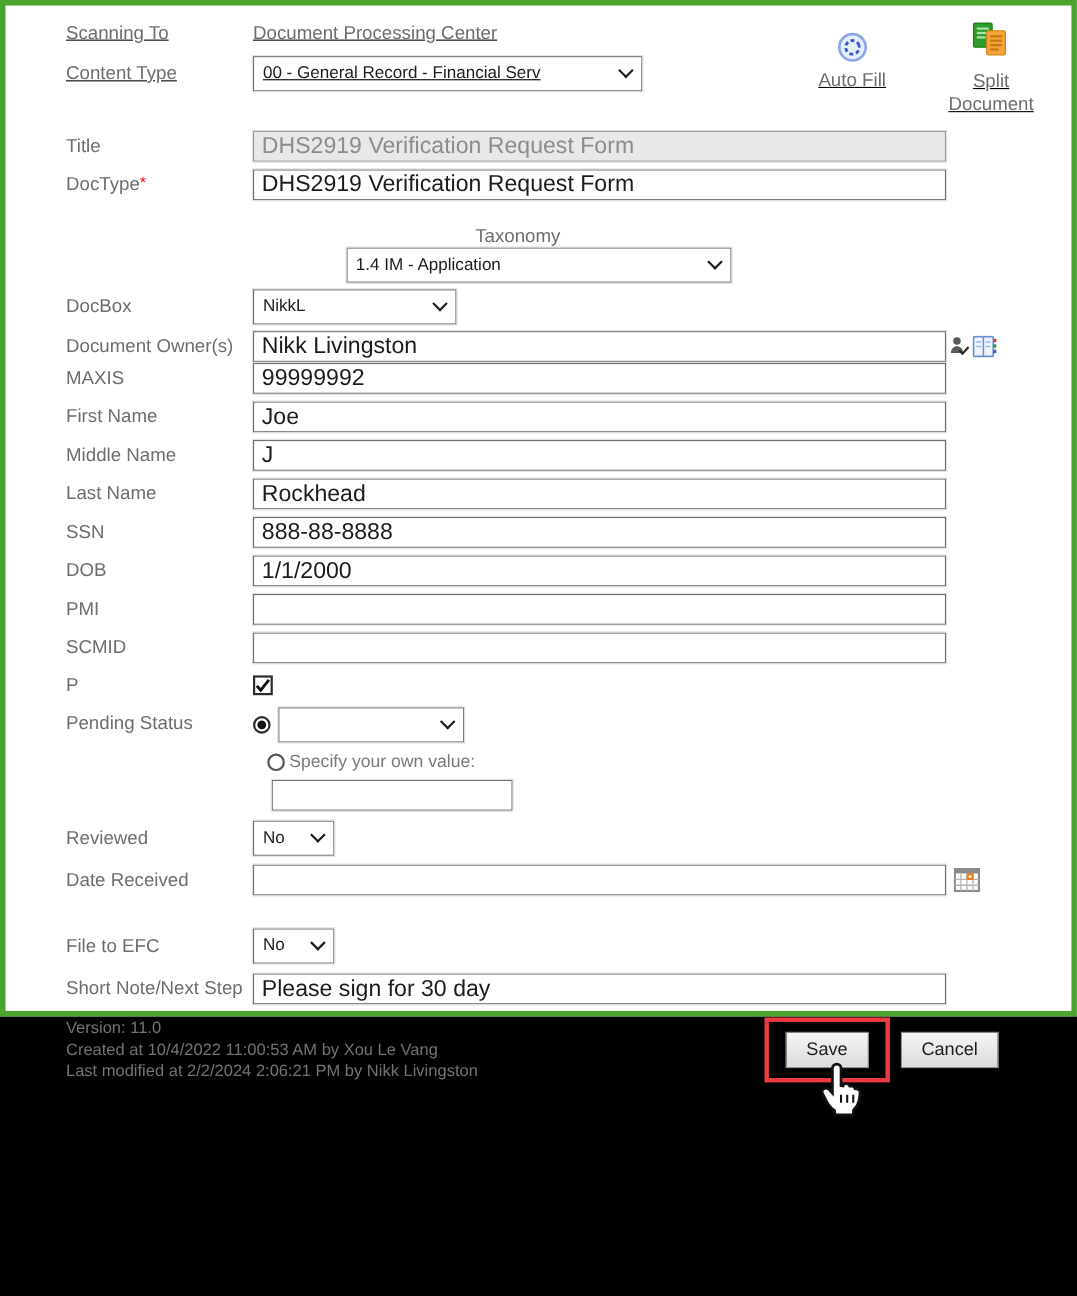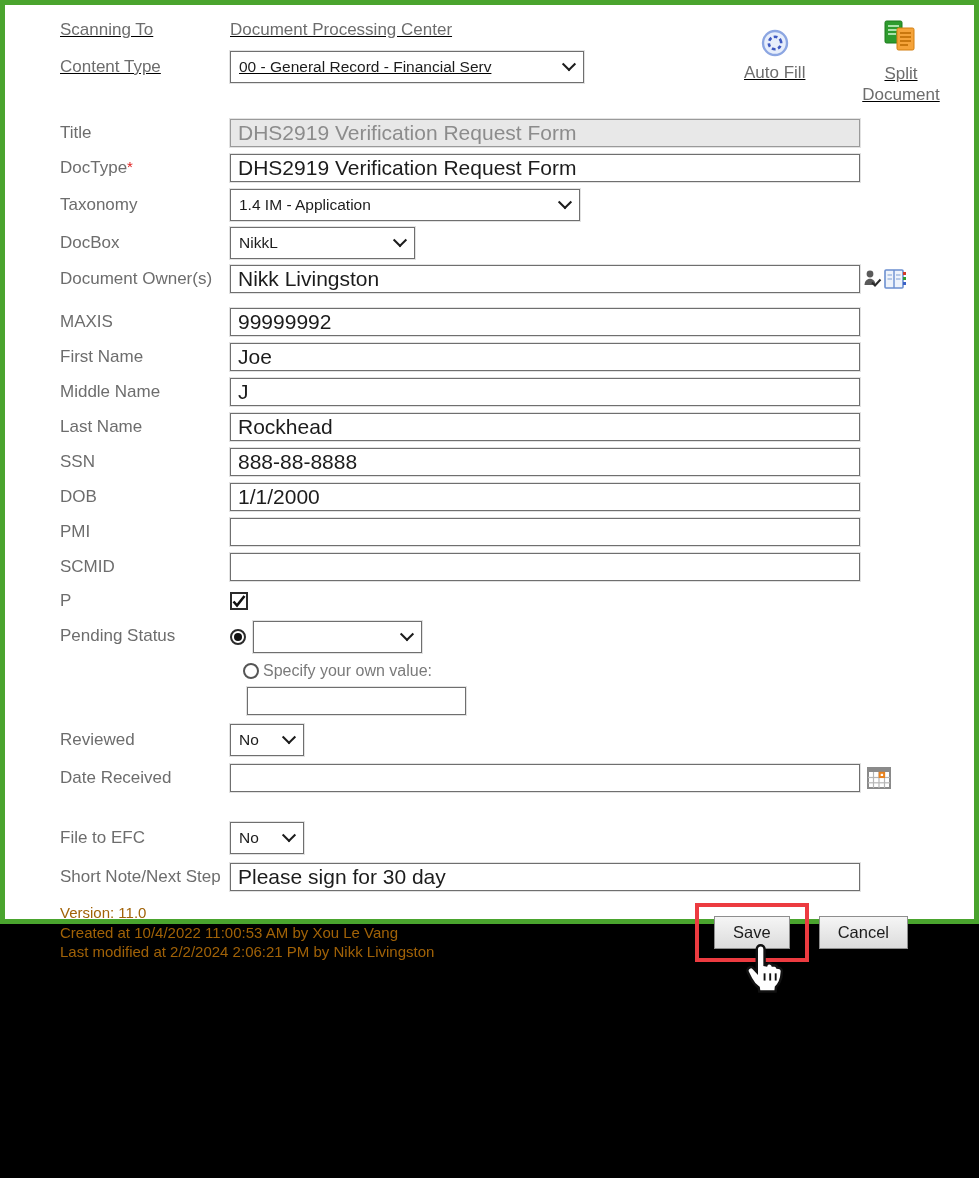--- a/index.html
+++ b/index.html
@@ -58,21 +58,21 @@
     display: inline-flex; align-items: center; justify-content: center;
   }
   .radio.checked { border-color: #2b2b2b; }
   .radio.checked::after {
     content: ""; width: 8px; height: 8px; border-radius: 50%; background: #111;
   }
 
   .hint { font-size: 16px; color: #7a7a7a; }
 
   .footer { display: flex; justify-content: space-between; margin-top: 12px; }
-  .meta { padding-left: 55px; font-size: 15px; color: #a16207; line-height: 19.5px; }
+  .meta { padding-left: 55px; font-size: 15px; color: #737373; line-height: 19.5px; }
   .btns { display: flex; align-items: flex-start; padding-right: 66px; }
   button {
     font-family: "Liberation Sans", "DejaVu Sans", sans-serif;
     font-size: 16.5px; color: #1c1c1c;
     background: linear-gradient(#f5f5f5, #dcdcdc);
     border: 1px solid #8e8e8e;
     height: 33px; padding: 0 18px; cursor: pointer;
   }
   .save-highlight {
     position: relative;
@@ -131,21 +131,21 @@
   <div class="row" style="margin-top:14px;">
     <div class="lbl">Title</div>
     <input type="text" class="disabled" disabled="" value="DHS2919 Verification Request Form" style="">
   </div>
 
   <div class="row" style="margin-top:7px;">
     <div class="lbl"><span>DocType</span><span class="req">*</span></div>
     <input type="text" value="DHS2919 Verification Request Form" style="">
   </div>
 
-  <div class="row" style="margin-top:7px;">
+  <div class="row" style="margin-top:23px;flex-direction:column;">
     <div class="lbl">Taxonomy</div>
     <div class="ddl" style="width:350px;">
       <span>1.4 IM - Application</span>
       <span class="chev"></span>
     </div>
   </div>
 
   <div class="row" style="margin-top:6px;">
     <div class="lbl">DocBox</div>
     <div class="ddl" style="width:185px;">
@@ -170,21 +170,21 @@
         <line x1="3.5" y1="10" x2="8" y2="10" stroke="#9db7e0" stroke-width="1.4"></line>
         <line x1="12" y1="6" x2="16.5" y2="6" stroke="#9db7e0" stroke-width="1.4"></line>
         <line x1="12" y1="10" x2="16.5" y2="10" stroke="#9db7e0" stroke-width="1.4"></line>
         <rect x="19" y="3" width="3" height="3" fill="#d23b2a"></rect>
         <rect x="19" y="8" width="3" height="3" fill="#2f9e2f"></rect>
         <rect x="19" y="13" width="3" height="3" fill="#3a62c8"></rect>
       </svg>
     </div>
   </div>
 
-  <div class="row" style="margin-top:15px;">
+  <div class="row" style="margin-top:1px;">
     <div class="lbl">MAXIS</div>
     <input type="text" value="99999992" style="">
   </div>
 
   <div class="row" style="margin-top:7px;">
     <div class="lbl">First Name</div>
     <input type="text" value="Joe" style="">
   </div>
 
   <div class="row" style="margin-top:7px;">

